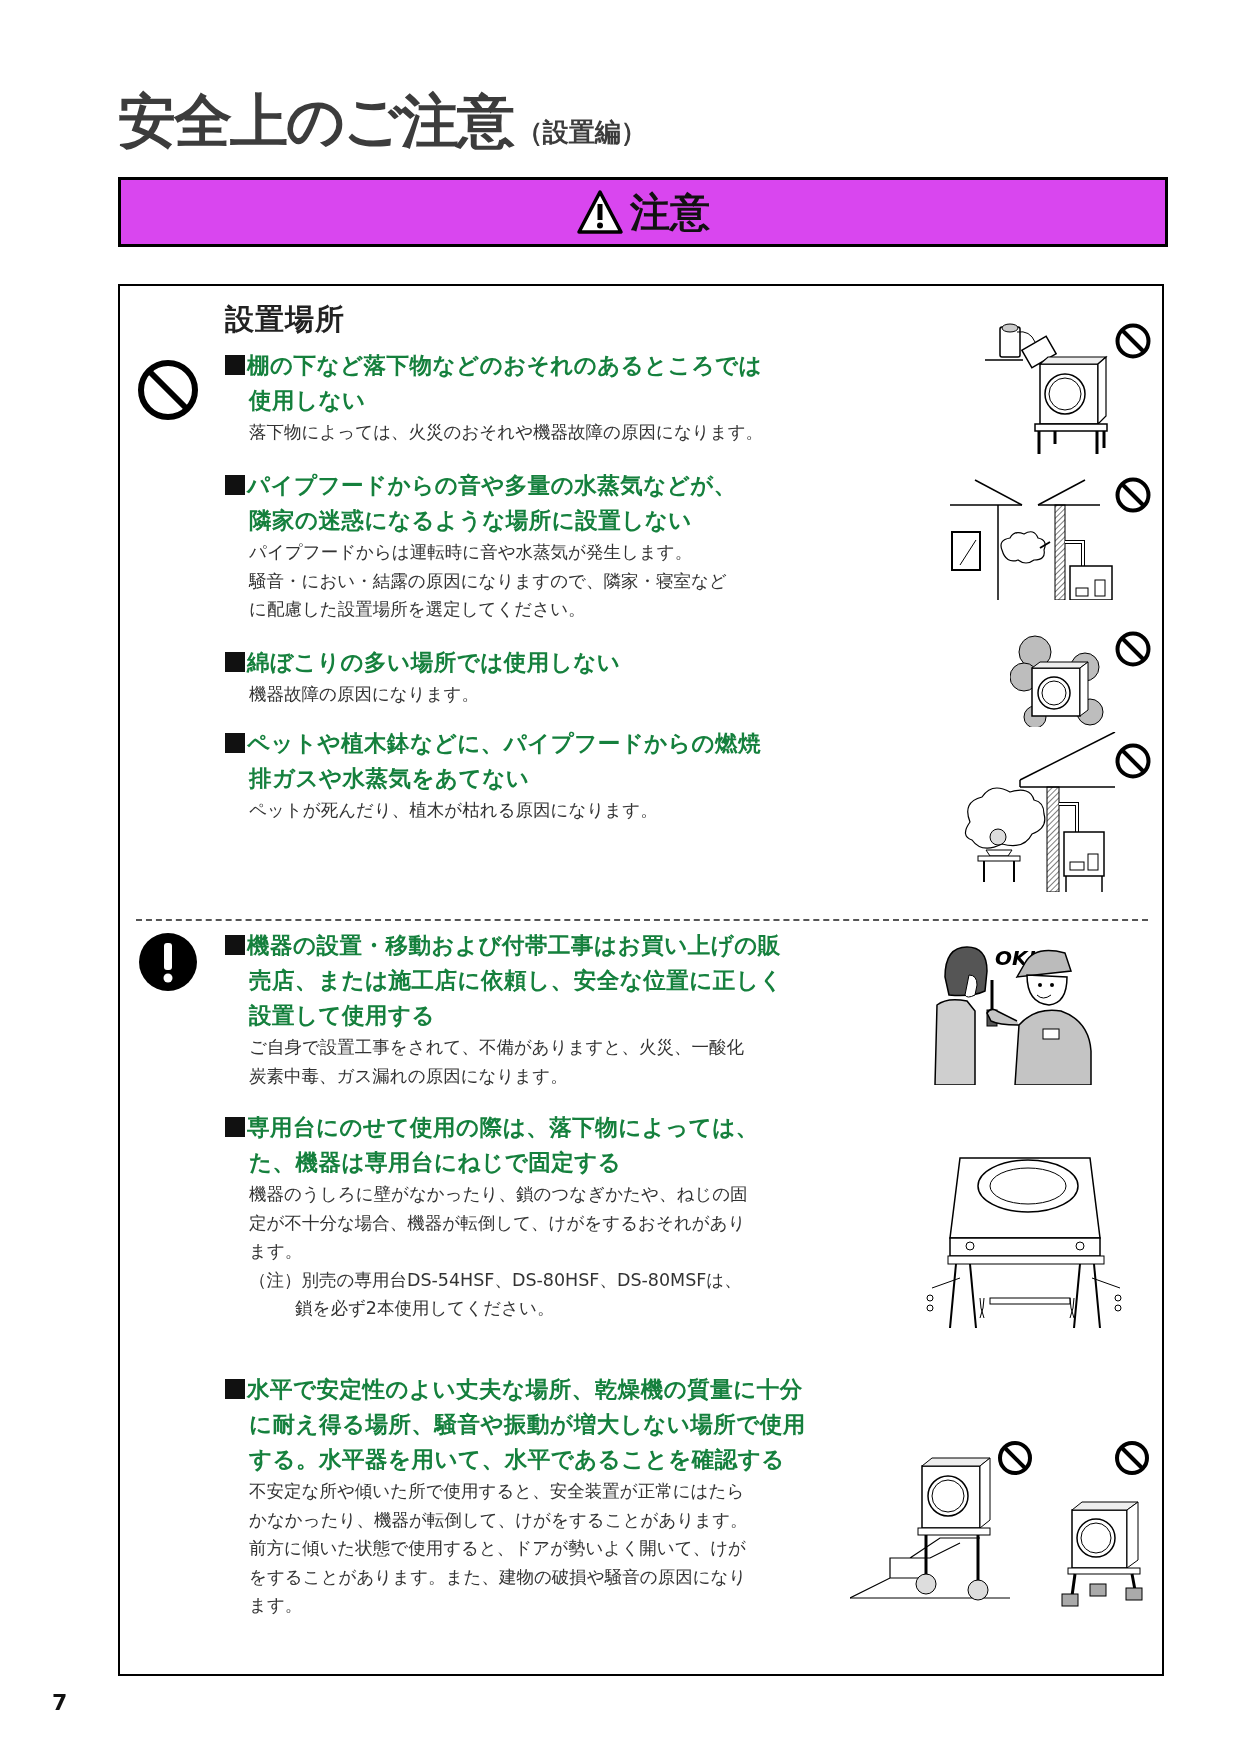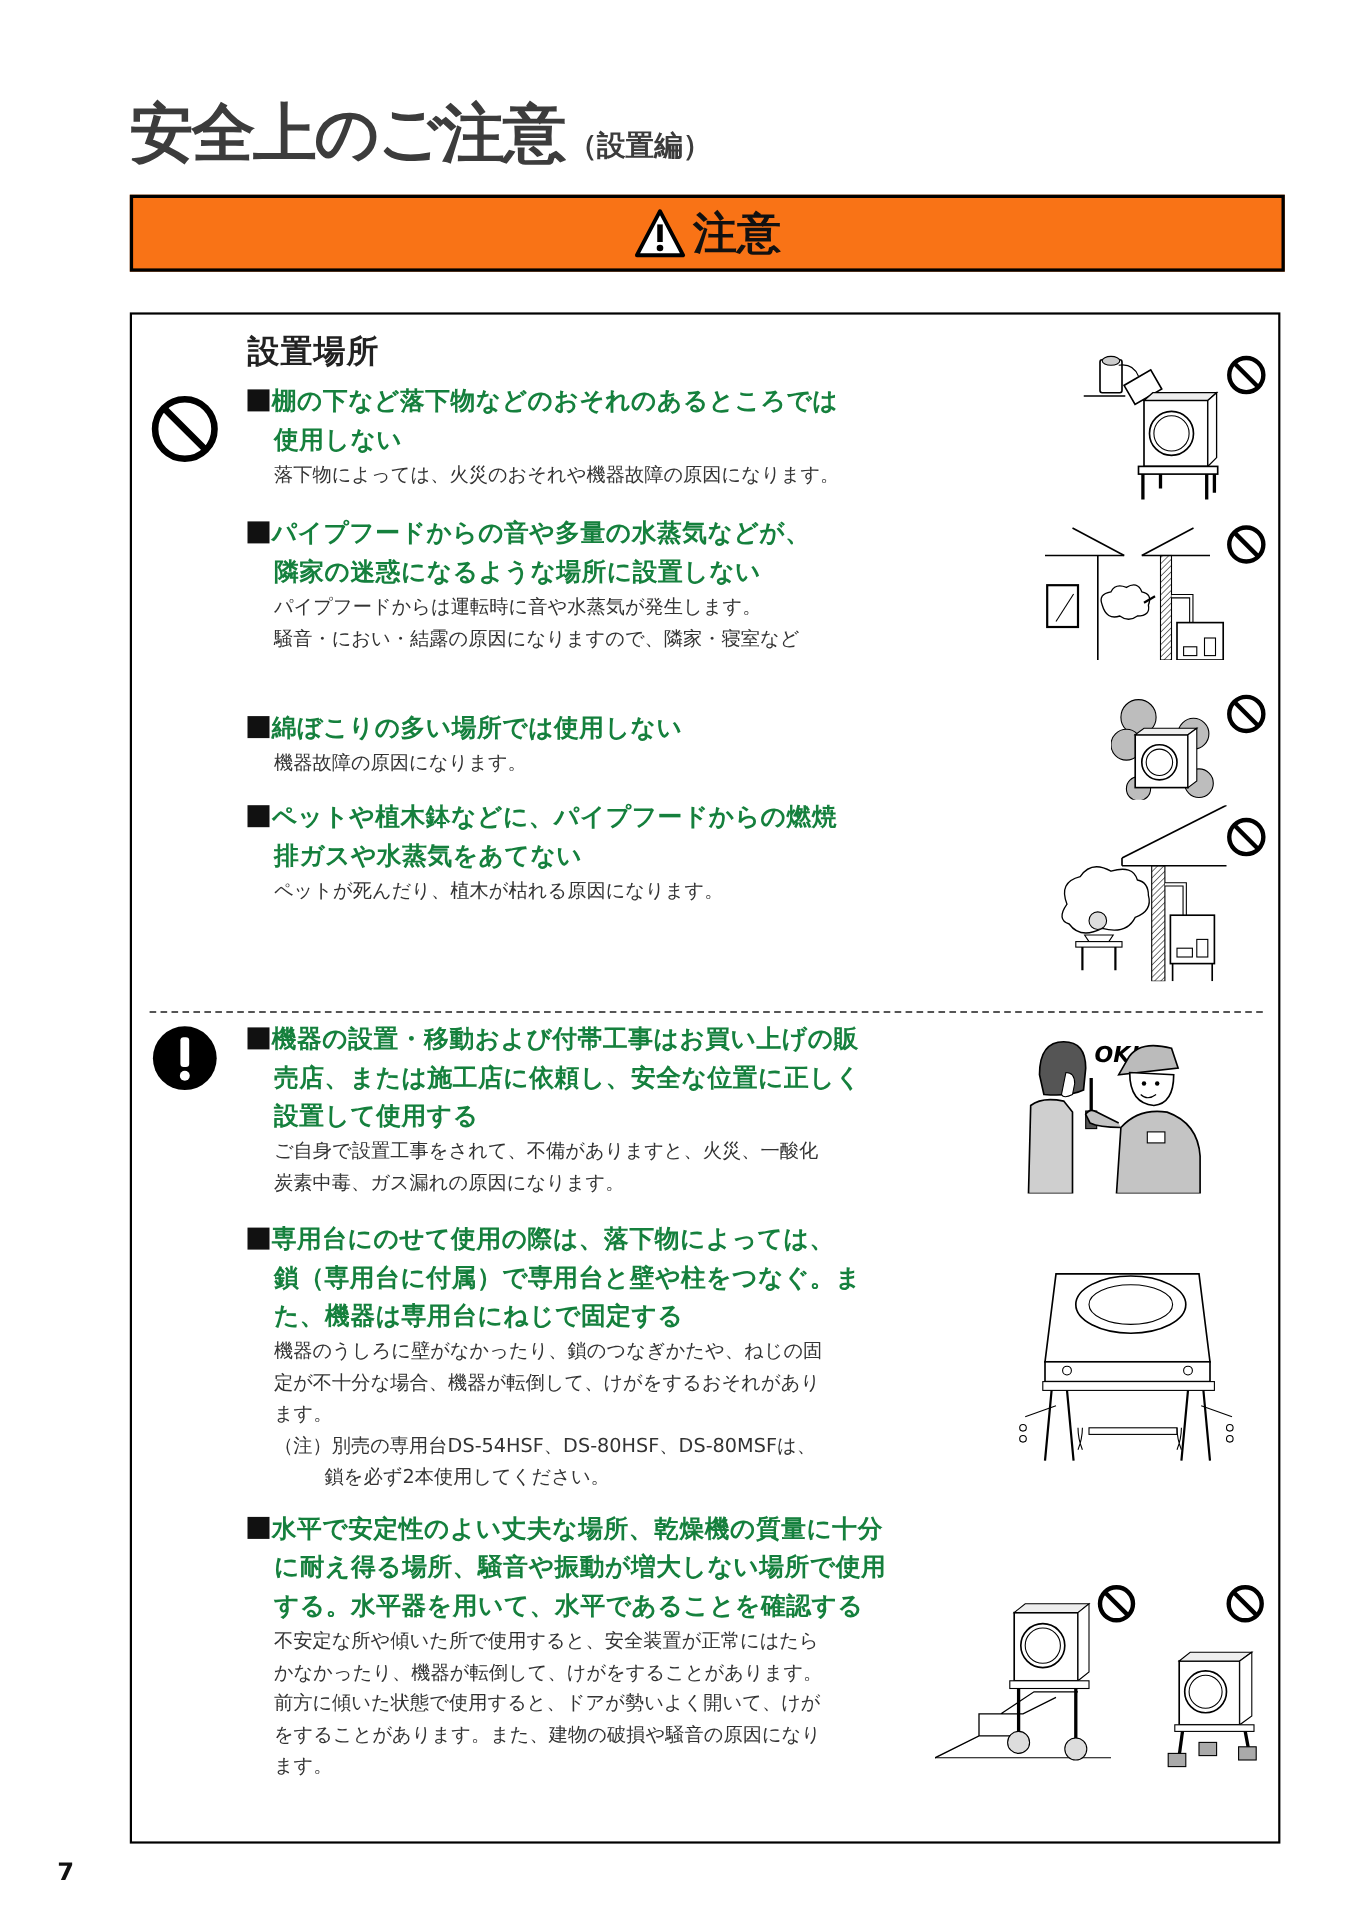--- a/index.html
+++ b/index.html
@@ -4,21 +4,21 @@
 <style>
   html, body { margin:0; padding:0; background:#ffffff; }
   body { width:1240px; height:1754px; position:relative; overflow:hidden;
          font-family:"DejaVu Sans", "Liberation Sans", sans-serif; color:#1a1a1a; }
   .abs { position:absolute; }
 
   .page-title { left:118px; top:86px; font-size:58px; font-weight:bold; color:#3c3c3c;
                 letter-spacing:-2px; line-height:70px; white-space:nowrap; }
   .page-title .sub { font-size:26px; letter-spacing:0; margin-left:4px; }
 
-  .caution-bar { left:118px; top:177px; width:1044px; height:64px; background:#f97316;
+  .caution-bar { left:118px; top:177px; width:1044px; height:64px; background:#d946ef;
                  border:3px solid #000; display:flex; align-items:center; justify-content:center; }
   .caution-bar .label { font-size:40px; font-weight:bold; color:#111; margin-left:6px; line-height:1; }
 
   .main-box { left:118px; top:284px; width:1046px; height:1392px; border:2.5px solid #000; box-sizing:border-box; }
 
   .section-heading { left:225px; top:300px; font-size:29px; font-weight:bold; color:#222; letter-spacing:1px;font-family:Liberation Serif, serif; }
 
   .item { position:absolute; left:225px; width:620px; }
   .item .head { font-size:22.5px; font-weight:bold; line-height:35px; color:#15803d; letter-spacing:0.5px; }
   .item .head .bullet { display:inline-block; width:20px; height:20px; background:#111; vertical-align:-2px; margin-right:2px; }
@@ -65,20 +65,21 @@
   <div class="body">
       <div>落下物によっては、火災のおそれや機器故障の原因になります。</div>
     </div>
 </div>
 
 <div class="item" style="top:468px;">
   <div class="head"><span class="bullet"></span><span>パイプフードからの音や多量の水蒸気などが、</span><span class="line2">隣家の迷惑になるような場所に設置しない</span></div>
   <div class="body">
     <div>パイプフードからは運転時に音や水蒸気が発生します。</div>
     <div>騒音・におい・結露の原因になりますので、隣家・寝室など</div>
+    <div>に配慮した設置場所を選定してください。</div>
   </div>
 </div>
 
 <div class="item" style="top:645px;">
   <div class="head"><span class="bullet"></span><span>綿ぼこりの多い場所では使用しない</span></div>
   <div class="body">
       <div>機器故障の原因になります。</div>
     </div>
 </div>
 
@@ -212,21 +213,21 @@
 
 <div class="item" style="top:928px;">
   <div class="head"><span class="bullet"></span><span>機器の設置・移動および付帯工事はお買い上げの販</span><span class="line2">売店、または施工店に依頼し、安全な位置に正しく</span><span class="line2">設置して使用する</span></div>
   <div class="body">
     <div>ご自身で設置工事をされて、不備がありますと、火災、一酸化</div>
     <div>炭素中毒、ガス漏れの原因になります。</div>
   </div>
 </div>
 
 <div class="item" style="top:1110px;">
-  <div class="head"><span class="bullet"></span><span>専用台にのせて使用の際は、落下物によっては、</span><span class="line2">鎖（専用台に付属）で専用台と壁や柱をつなぐ。ま</span><span class="line2">た、機器は専用台にねじで固定する</span></div>
+  <div class="head"><span class="bullet"></span><span>専用台にのせて使用の際は、落下物によっては、</span><span class="line2">た、機器は専用台にねじで固定する</span></div>
   <div class="body">
     <div>機器のうしろに壁がなかったり、鎖のつなぎかたや、ねじの固</div>
     <div>定が不十分な場合、機器が転倒して、けがをするおそれがあり</div>
     <div>ます。</div>
   </div>
   <div class="note">
     <span>（注）</span><span>別売の専用台DS-54HSF、DS-80HSF、DS-80MSFは、</span>
     <span class="indent">鎖を必ず2本使用してください。</span>
   </div>
 </div>

